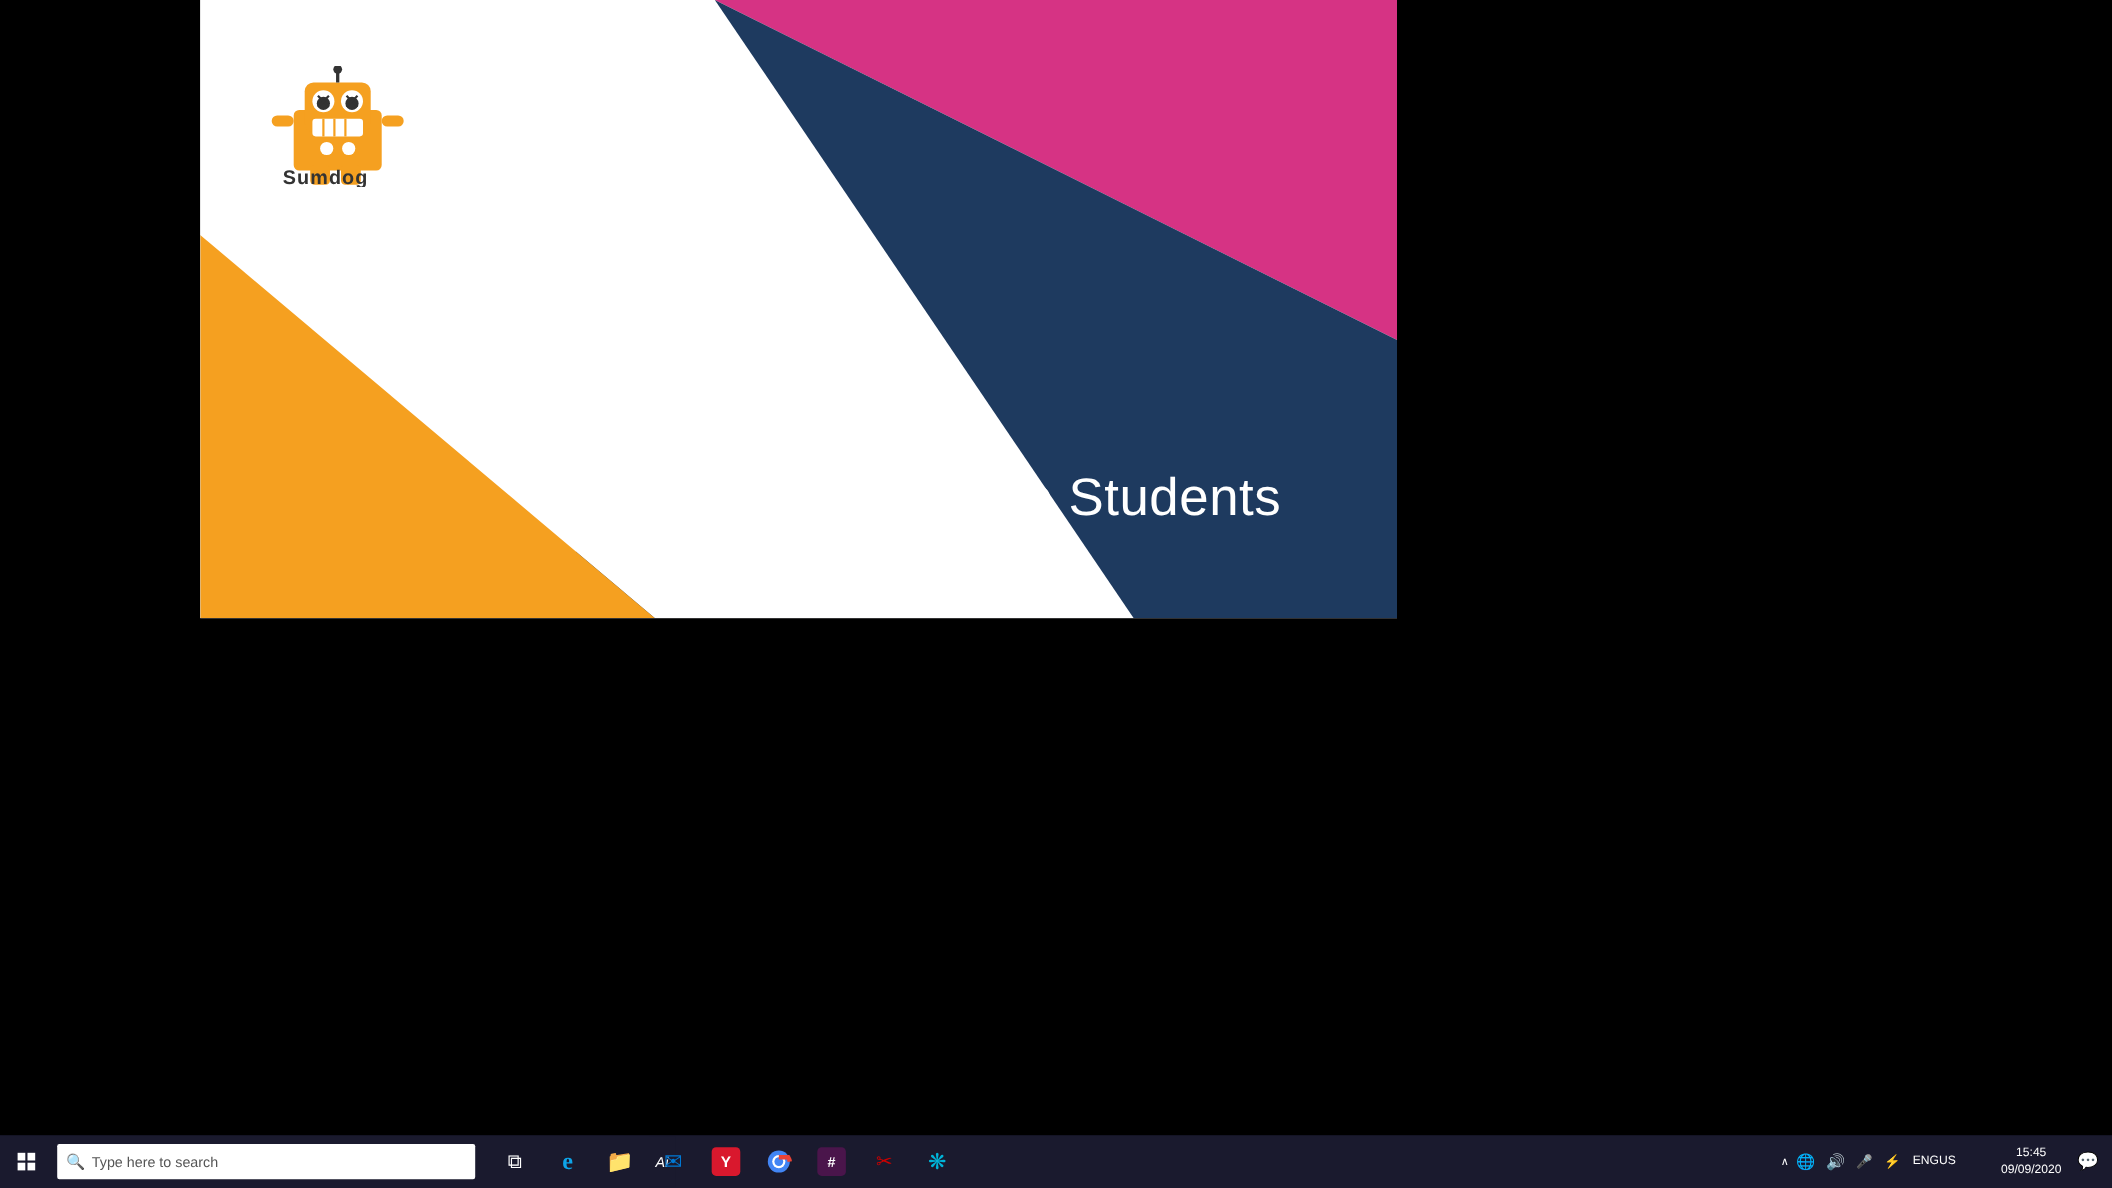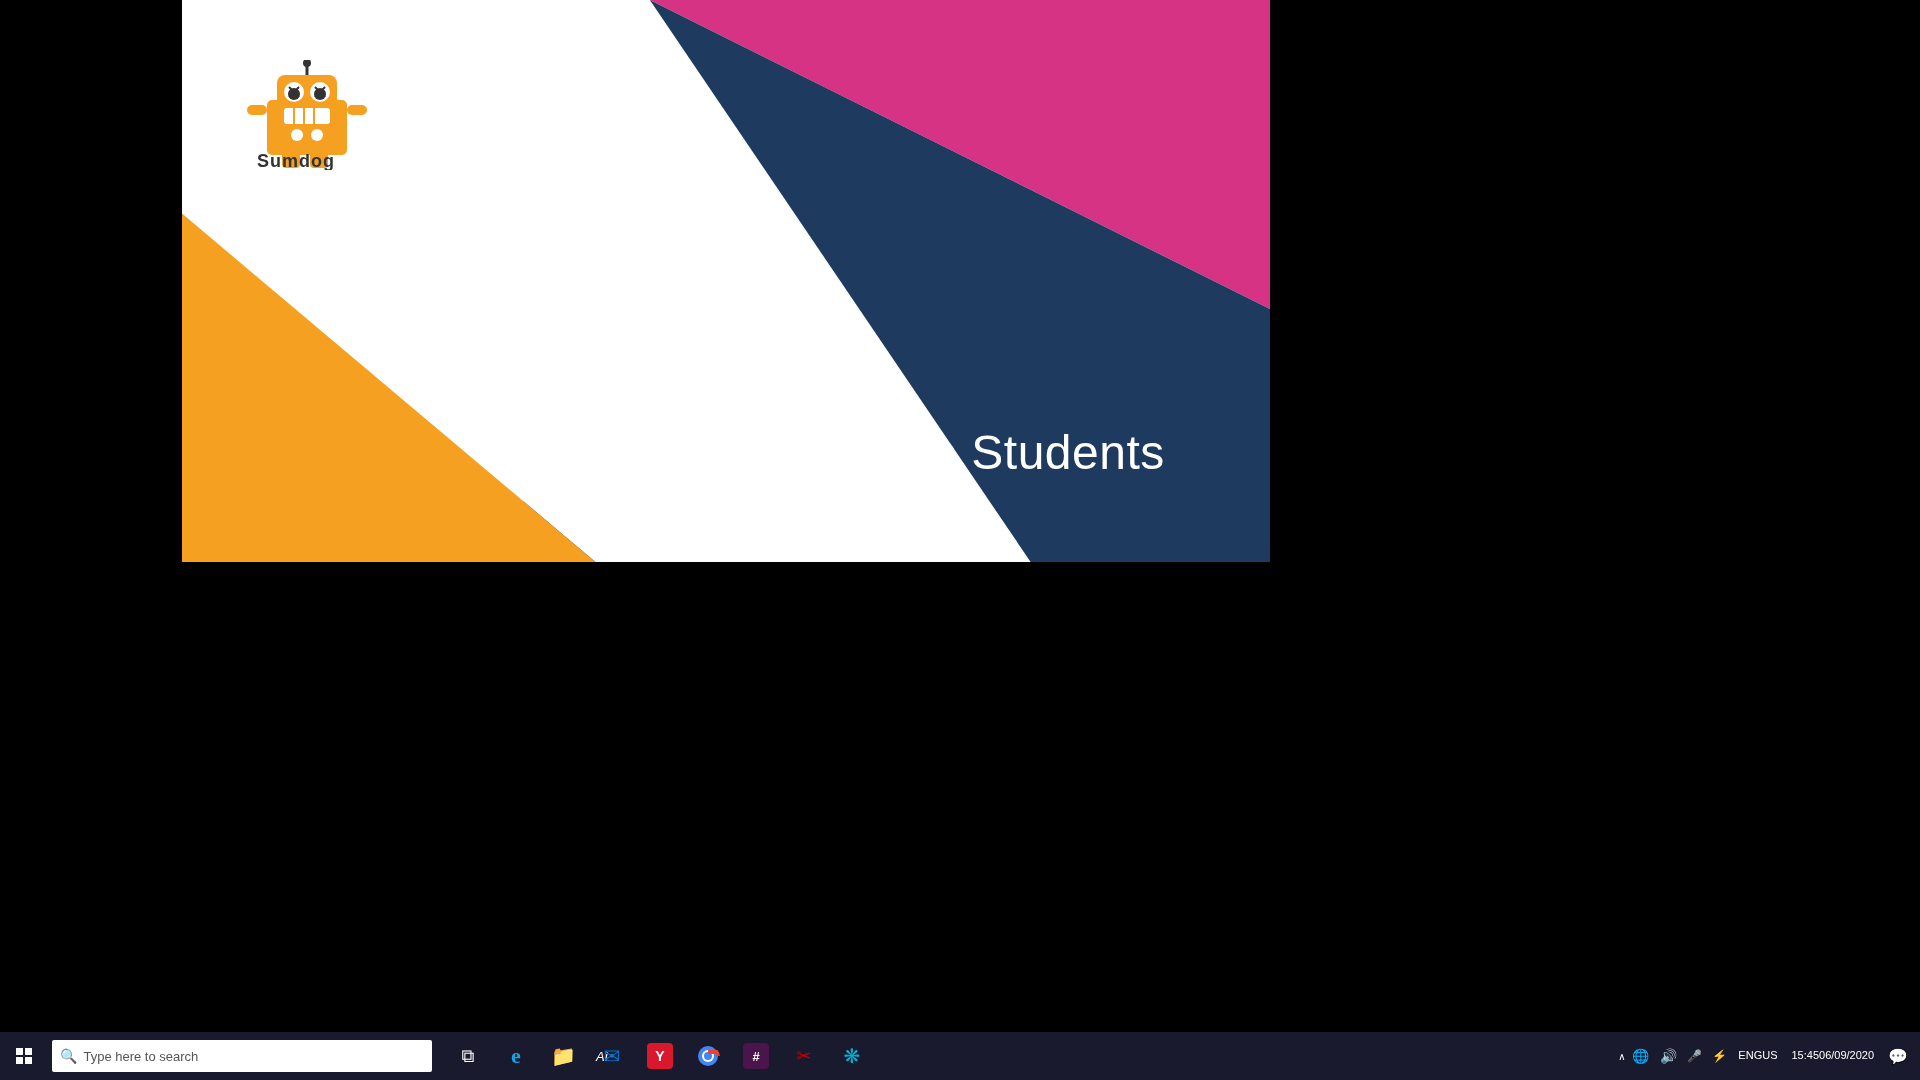--- a/index.html
+++ b/index.html
@@ -167,26 +167,28 @@
     }
 
     .tray-chevron {
       color: white;
       font-size: 10px;
       cursor: pointer;
     }
 
     .tray-time {
       display: flex;
+      flex-direction: column;
       align-items: center;
       color: white;
       font-size: 11px;
       line-height: 1.4;
       padding: 0 6px;
       cursor: pointer;
+      margin-left: 27px;
     }
 
     .tray-lang {
       display: flex;
       flex-direction: row;
       align-items: center;
       color: white;
       font-size: 11px;
       line-height: 1.4;
       padding: 0 4px;
@@ -383,20 +385,20 @@
 
     <span class="tray-icon" style="font-size:12px;">⚡</span>
 
     <div class="tray-lang">
       <span>ENG</span>
       <span>US</span>
     </div>
 
     <div class="tray-time">
       <span>15:45</span>
-      <span>06/09/2020</span>
+      <span>09/09/2020</span>
     </div>
 
     <span class="tray-notification">💬</span>
 
   </div>
 
 </div>
 
 </body></html>

